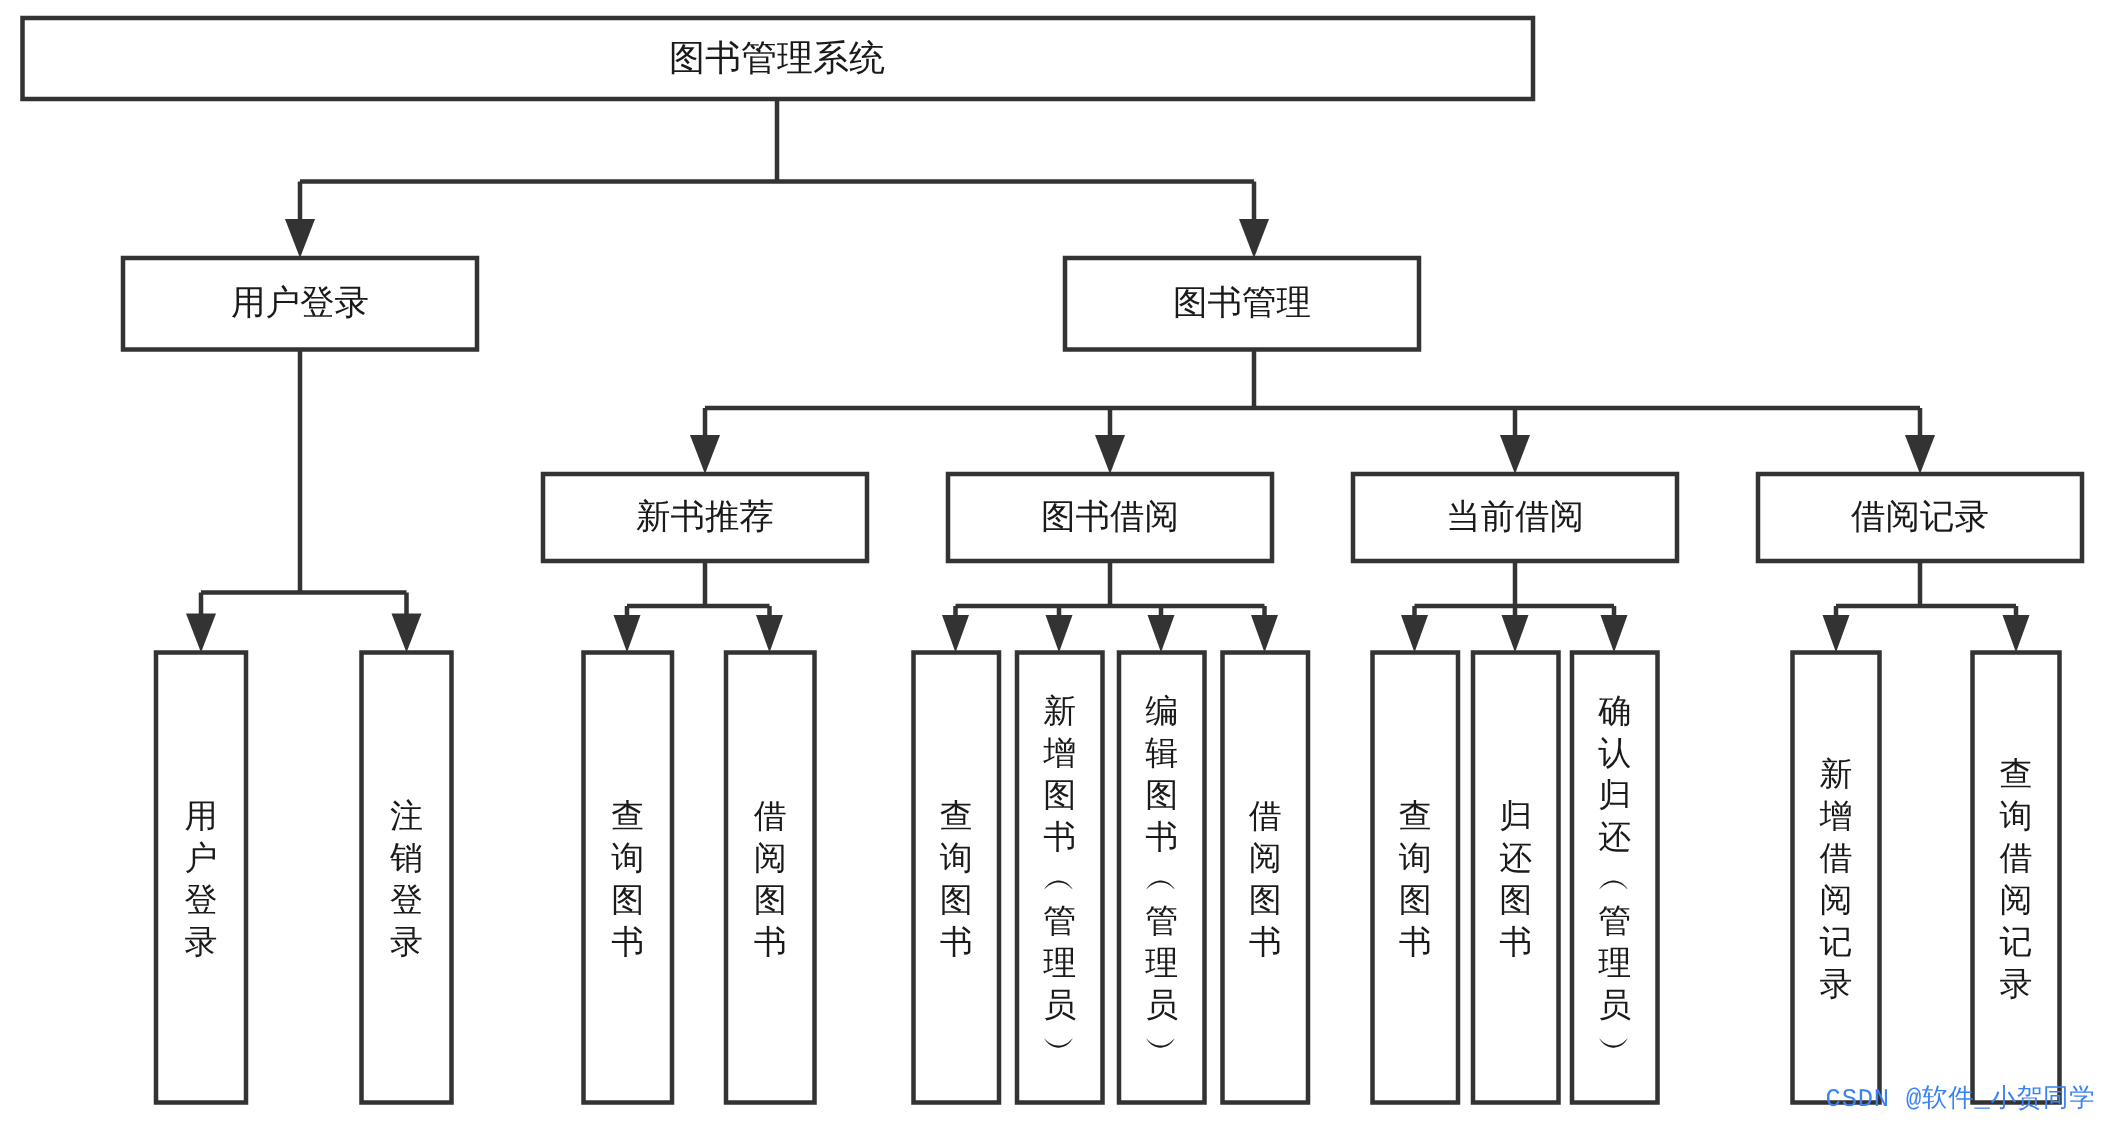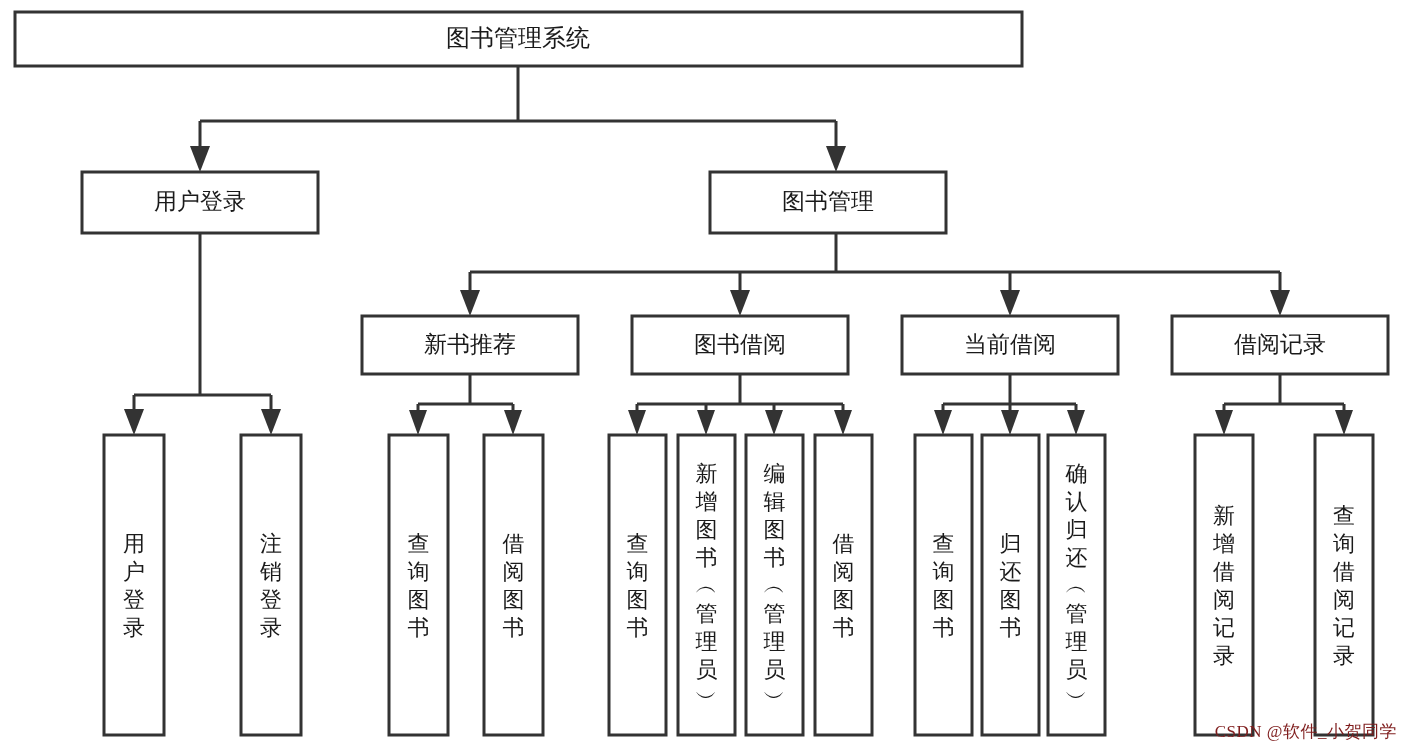--- a/index.html
+++ b/index.html
@@ -52,23 +52,23 @@
   .vlabel {
     font-family: "Liberation Sans", "DejaVu Sans", sans-serif;
     fill: #1a1a1a;
     font-size: 22px;
     text-anchor: middle;
   }
   .watermark {
     position: absolute;
     right: 8px;
     bottom: 4px;
-    font-family: Liberation Serif, serif;
+    font-family: Liberation Mono, monospace;
     font-size: 17px;
-    color: #7f1d1d;
+    color: #3b82f6;
     white-space: nowrap;
     letter-spacing: 0.5px;
   }
 </style>
 </head>
 <body>
 
 <div id="diagram-root">
 
   <svg class="diagram-canvas" viewBox="0 0 1405 747" xmlns="http://www.w3.org/2000/svg">

